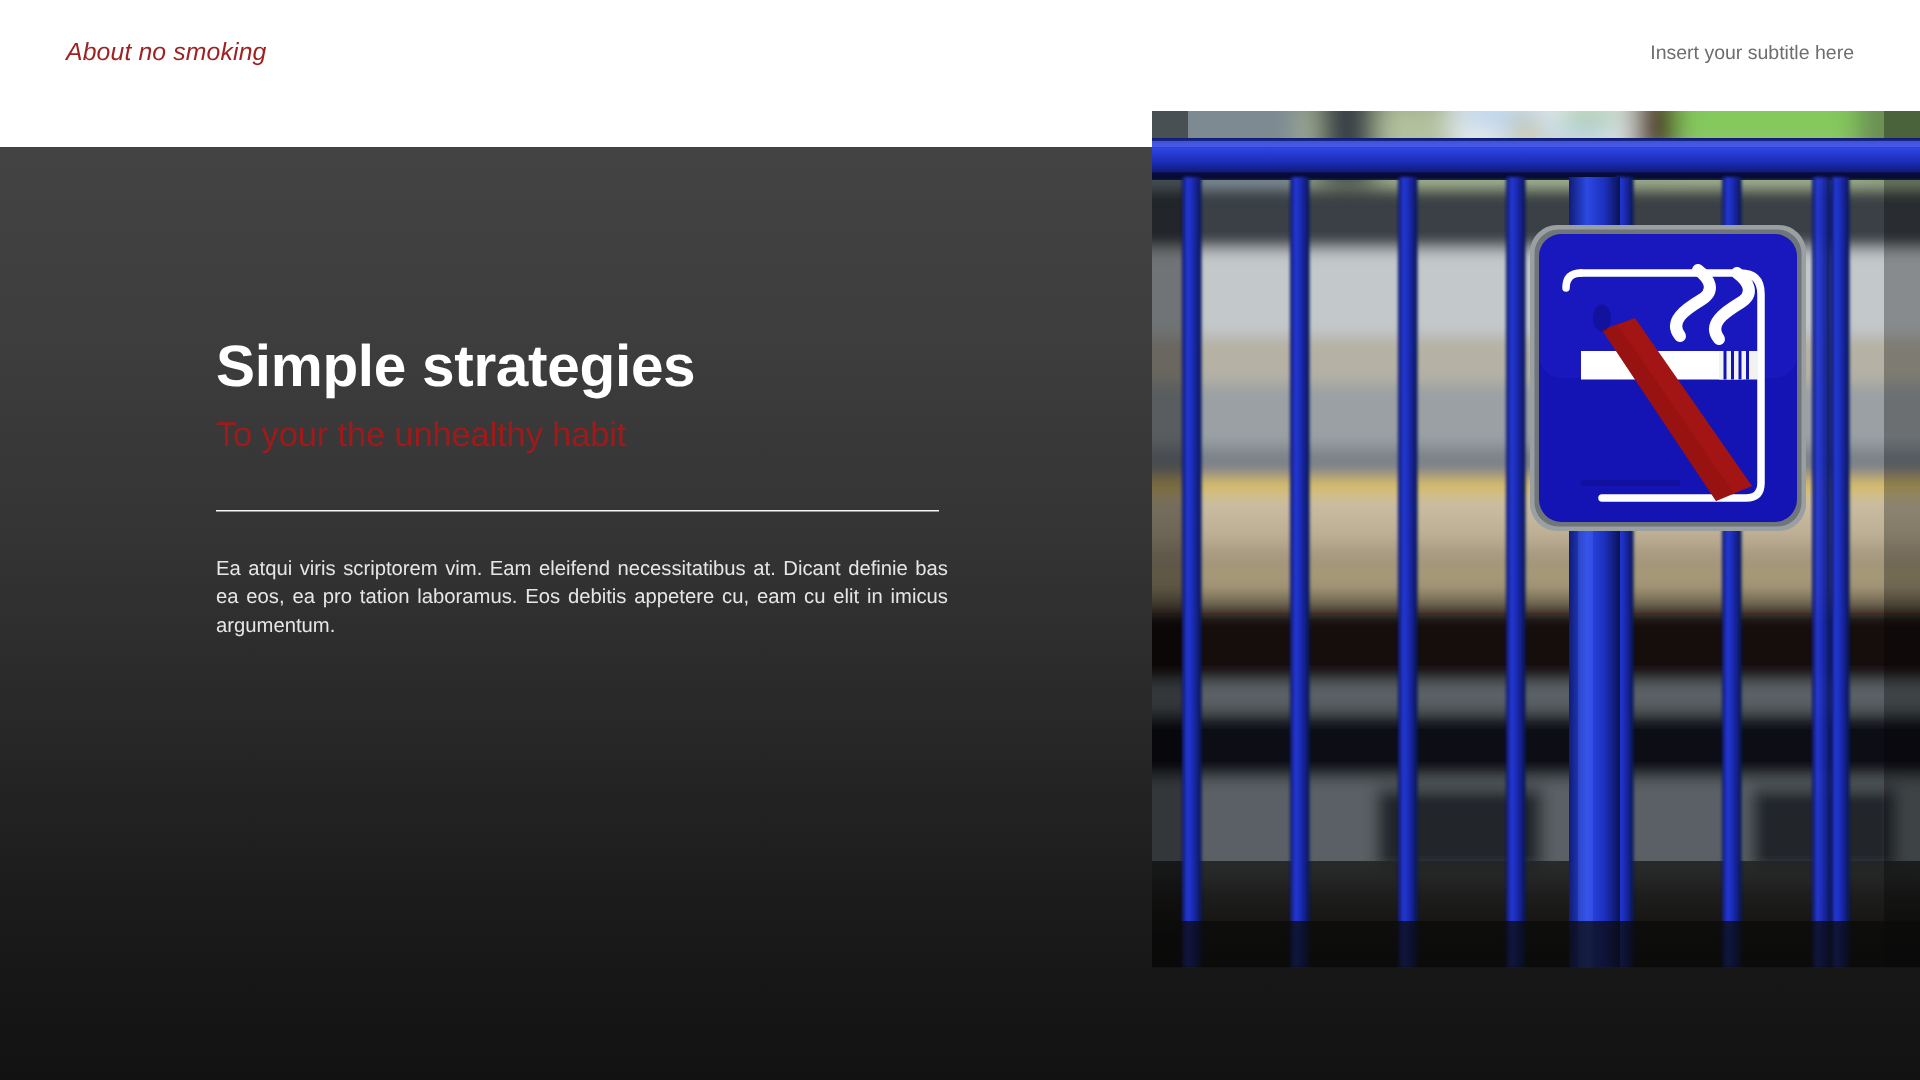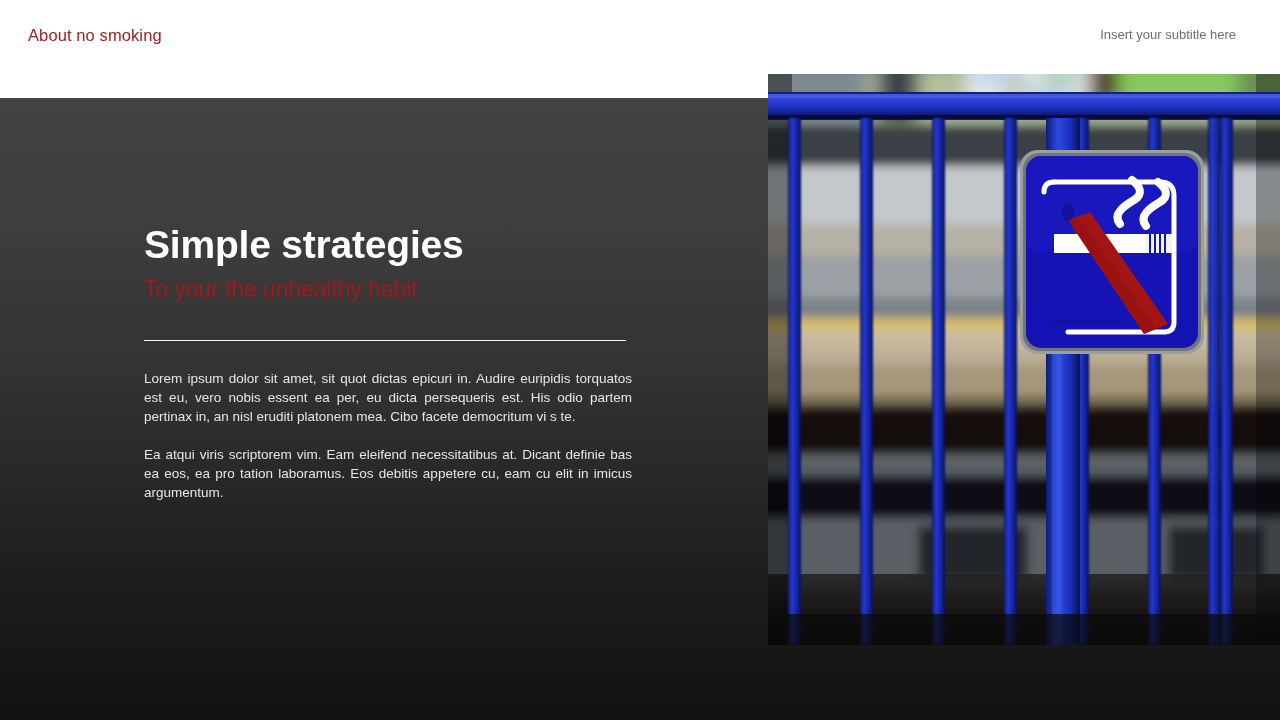--- a/index.html
+++ b/index.html
@@ -15,22 +15,23 @@
     background:#ffffff;
   }
 
   
   .header {
     position:absolute; left:0; top:0;
     width:1280px; height:74px;
     background:#ffffff;
   }
   .header-title {
-    position:absolute; left:28px; top:26px;
+    position:absolute; left:44px; top:26px;
     font-size:16.5px;
+    font-style:italic;
     color:#9e2222;
     letter-spacing:0.1px;
     white-space:nowrap;
   }
   .header-subtitle {
     position:absolute; right:44px; top:27px;
     font-size:13px;
     color:#6d6d6d;
     white-space:nowrap;
   }
@@ -102,21 +103,20 @@
     <div class="header-title">About no smoking</div>
     <div class="header-subtitle">Insert your subtitle here</div>
   </div>
 
   <div class="panel">
 
     <div class="text-block">
       <div class="slide-title">Simple strategies</div>
       <div class="slide-subtitle">To your the unhealthy habit</div>
       <div class="divider"></div>
-      <div class="body-text">Lorem ipsum dolor sit amet, sit quot dictas epicuri in. Audire euripidis torquatos est eu, vero nobis essent ea per, eu dicta persequeris est. His odio partem pertinax in, an nisl eruditi platonem mea. Cibo facete democritum vi s te.</div>
       <div class="body-text">Ea atqui viris scriptorem vim. Eam eleifend necessitatibus at. Dicant definie bas ea eos, ea pro tation laboramus. Eos debitis appetere cu, eam cu elit in imicus argumentum.</div>
     </div>
 
   </div>
 
   <div class="photo">
     <svg class="photo-svg" viewBox="0 0 512 571" preserveAspectRatio="none">
       <defs>
         <linearGradient id="skyBg" x1="0" y1="0" x2="0" y2="1">
           <stop offset="0%" stop-color="#8fa37c"></stop>

